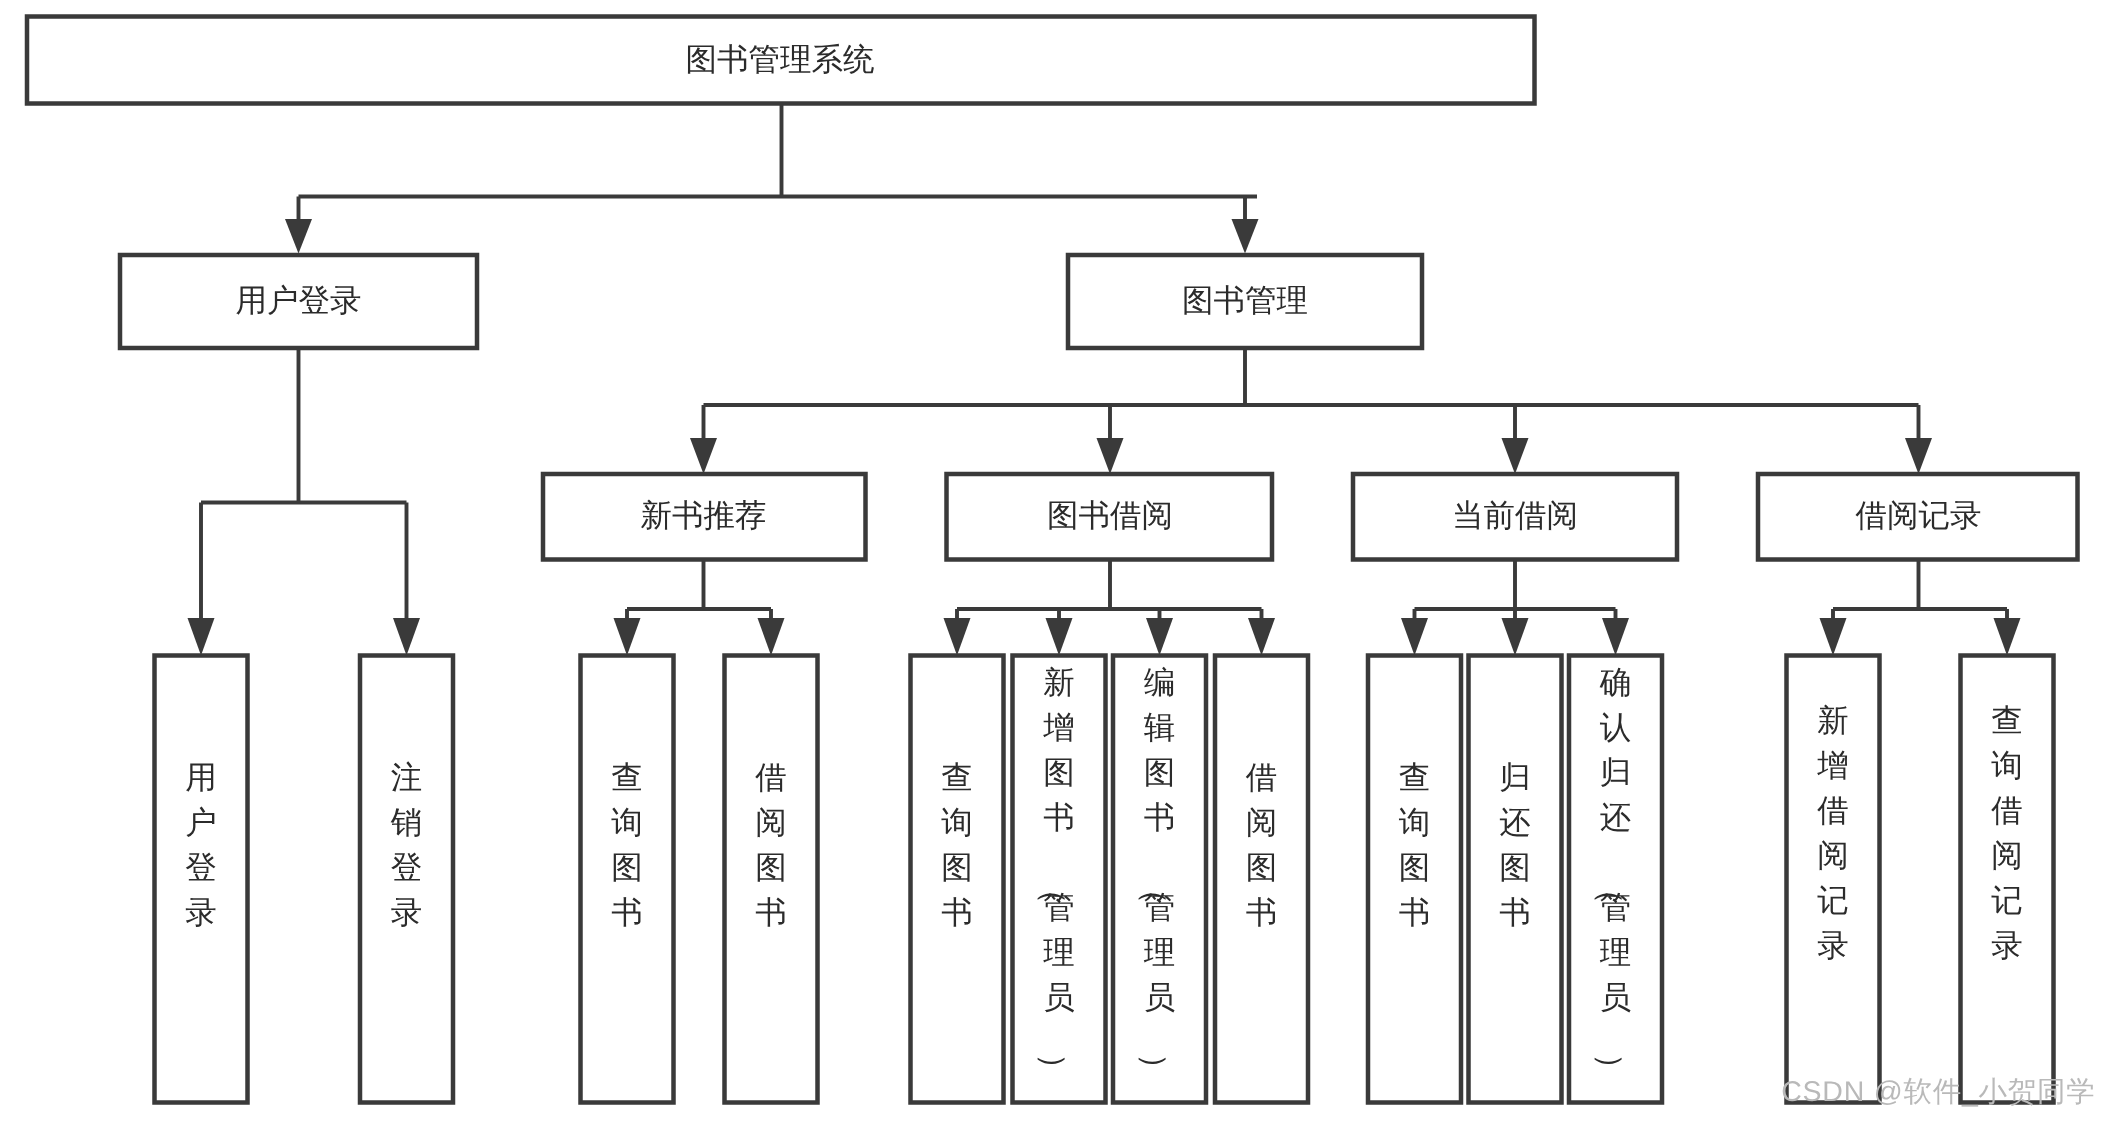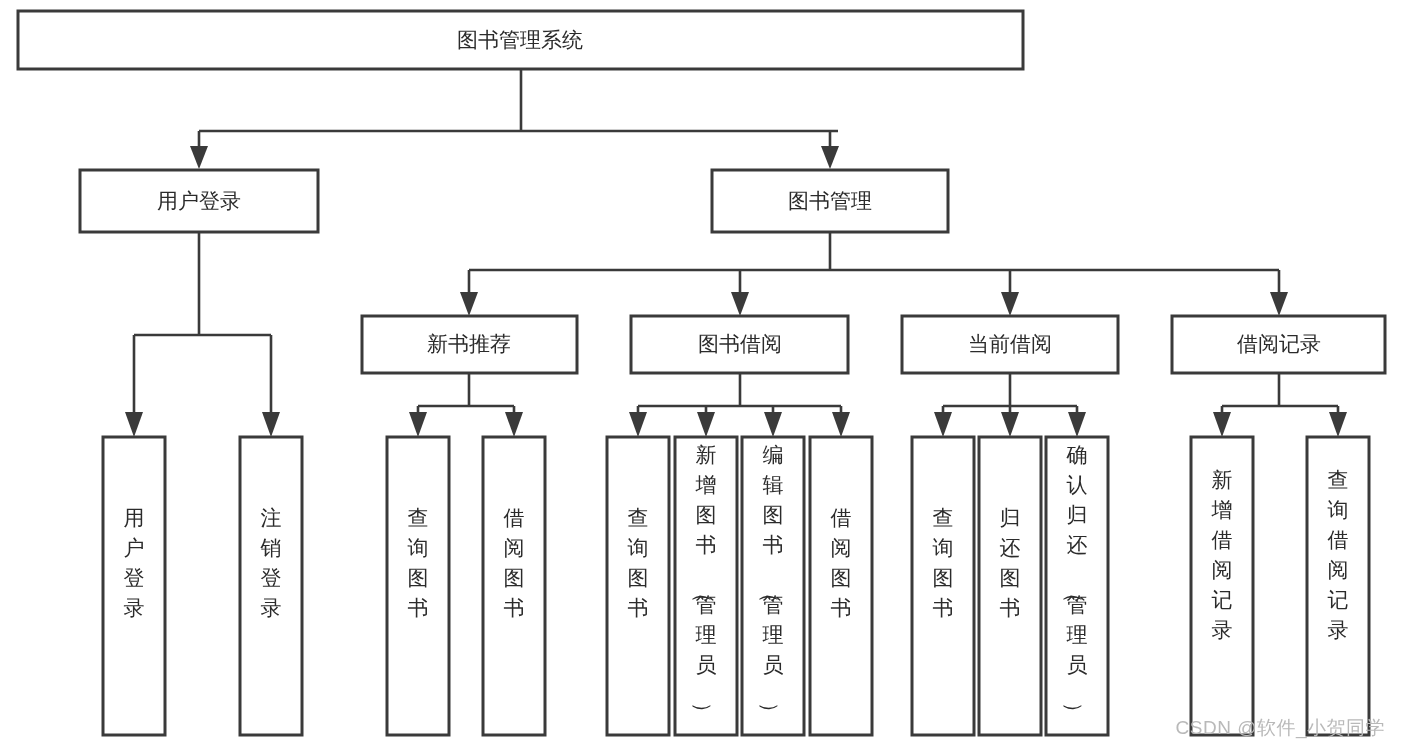--- a/index.html
+++ b/index.html
@@ -44,21 +44,21 @@
     stroke: #3a3a3a;
     stroke-width: 2.6;
     fill: none;
   }
   .edge-arrow {
     fill: #3a3a3a;
     stroke: none;
   }
   .watermark {
     position: absolute;
-    right: 20px;
+    right: 8px;
     bottom: 6px;
     font-family: "Liberation Sans", "DejaVu Sans", sans-serif;
     font-size: 19px;
     color: #b9b9b9;
     white-space: nowrap;
     letter-spacing: 0.5px;
   }
 </style>
 </head>
 <body>

